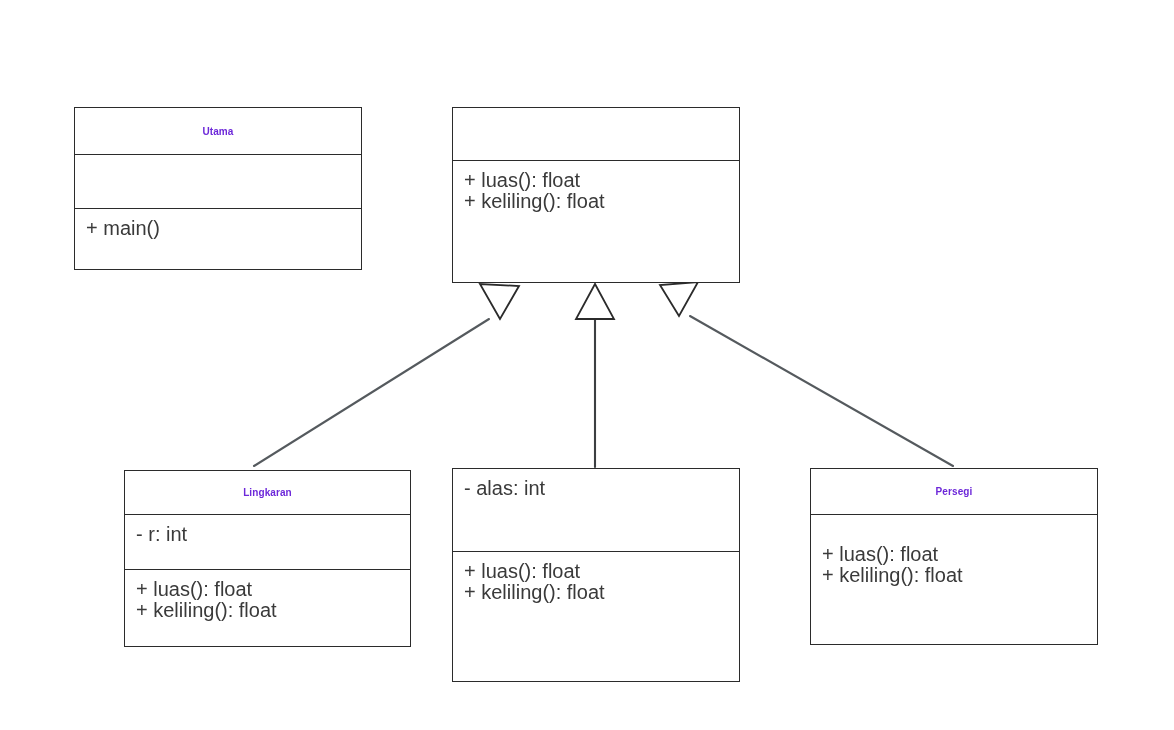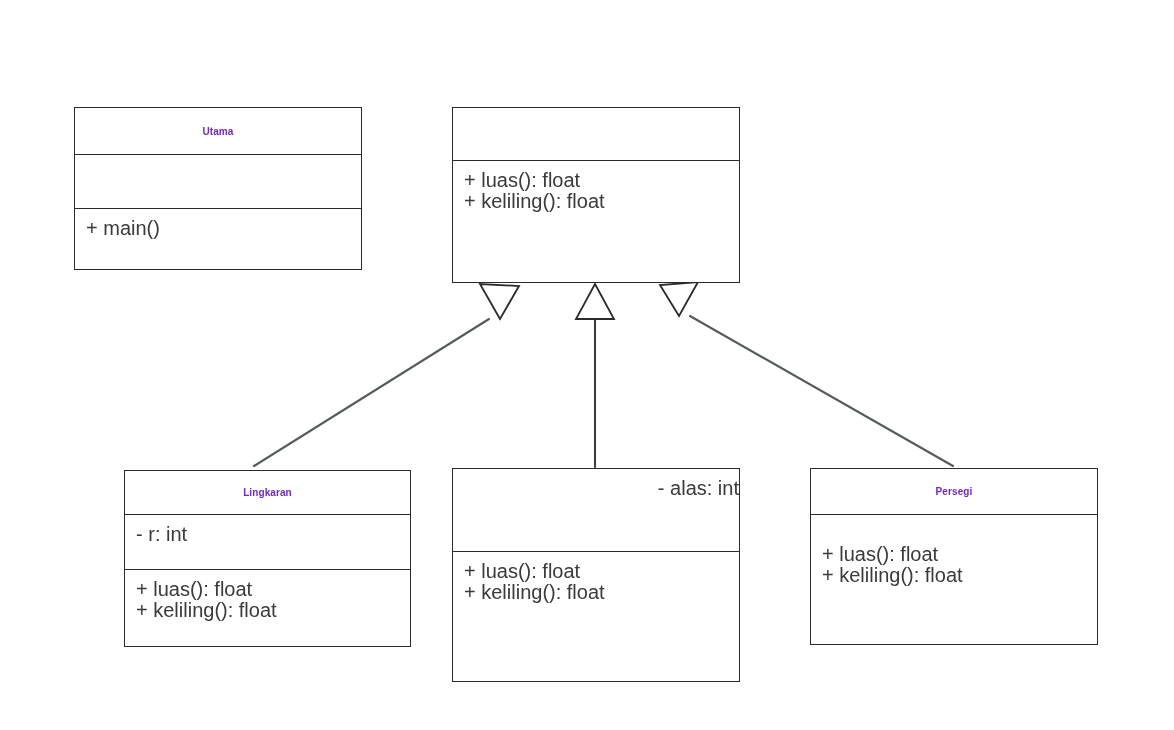--- a/index.html
+++ b/index.html
@@ -112,21 +112,21 @@
     <div class="cls-attrs" style="height: 55px;">
       <div class="member">- r: int</div>
     </div>
     <div class="cls-ops">
       <div class="member">+ luas(): float</div>
       <div class="member">+ keliling(): float</div>
     </div>
   </div>
 
   <div class="uml-class" style="left: 452px; top: 468px; width: 288px; height: 214px;">
-    <div class="cls-attrs" style="height: 83px; text-align: right;">
+    <div class="cls-attrs" style="height: 83px;">
       <div class="member">- alas: int</div>
     </div>
     <div class="cls-ops">
       <div class="member">+ luas(): float</div>
       <div class="member">+ keliling(): float</div>
     </div>
   </div>
 
   <div class="uml-class" style="left: 810px; top: 468px; width: 288px; height: 177px; gap: 20px;">
     <div class="cls-name" style="height: 46px;">Persegi</div>

